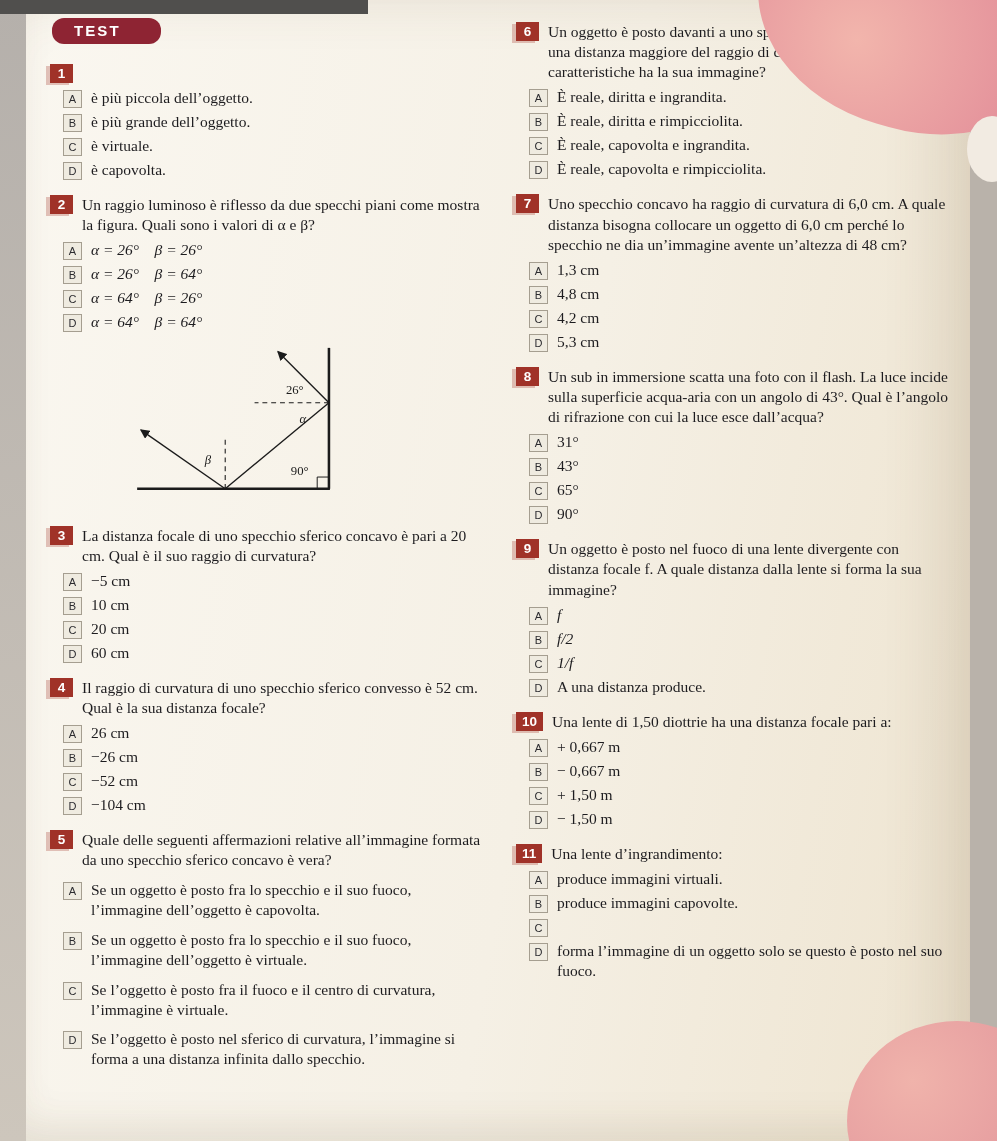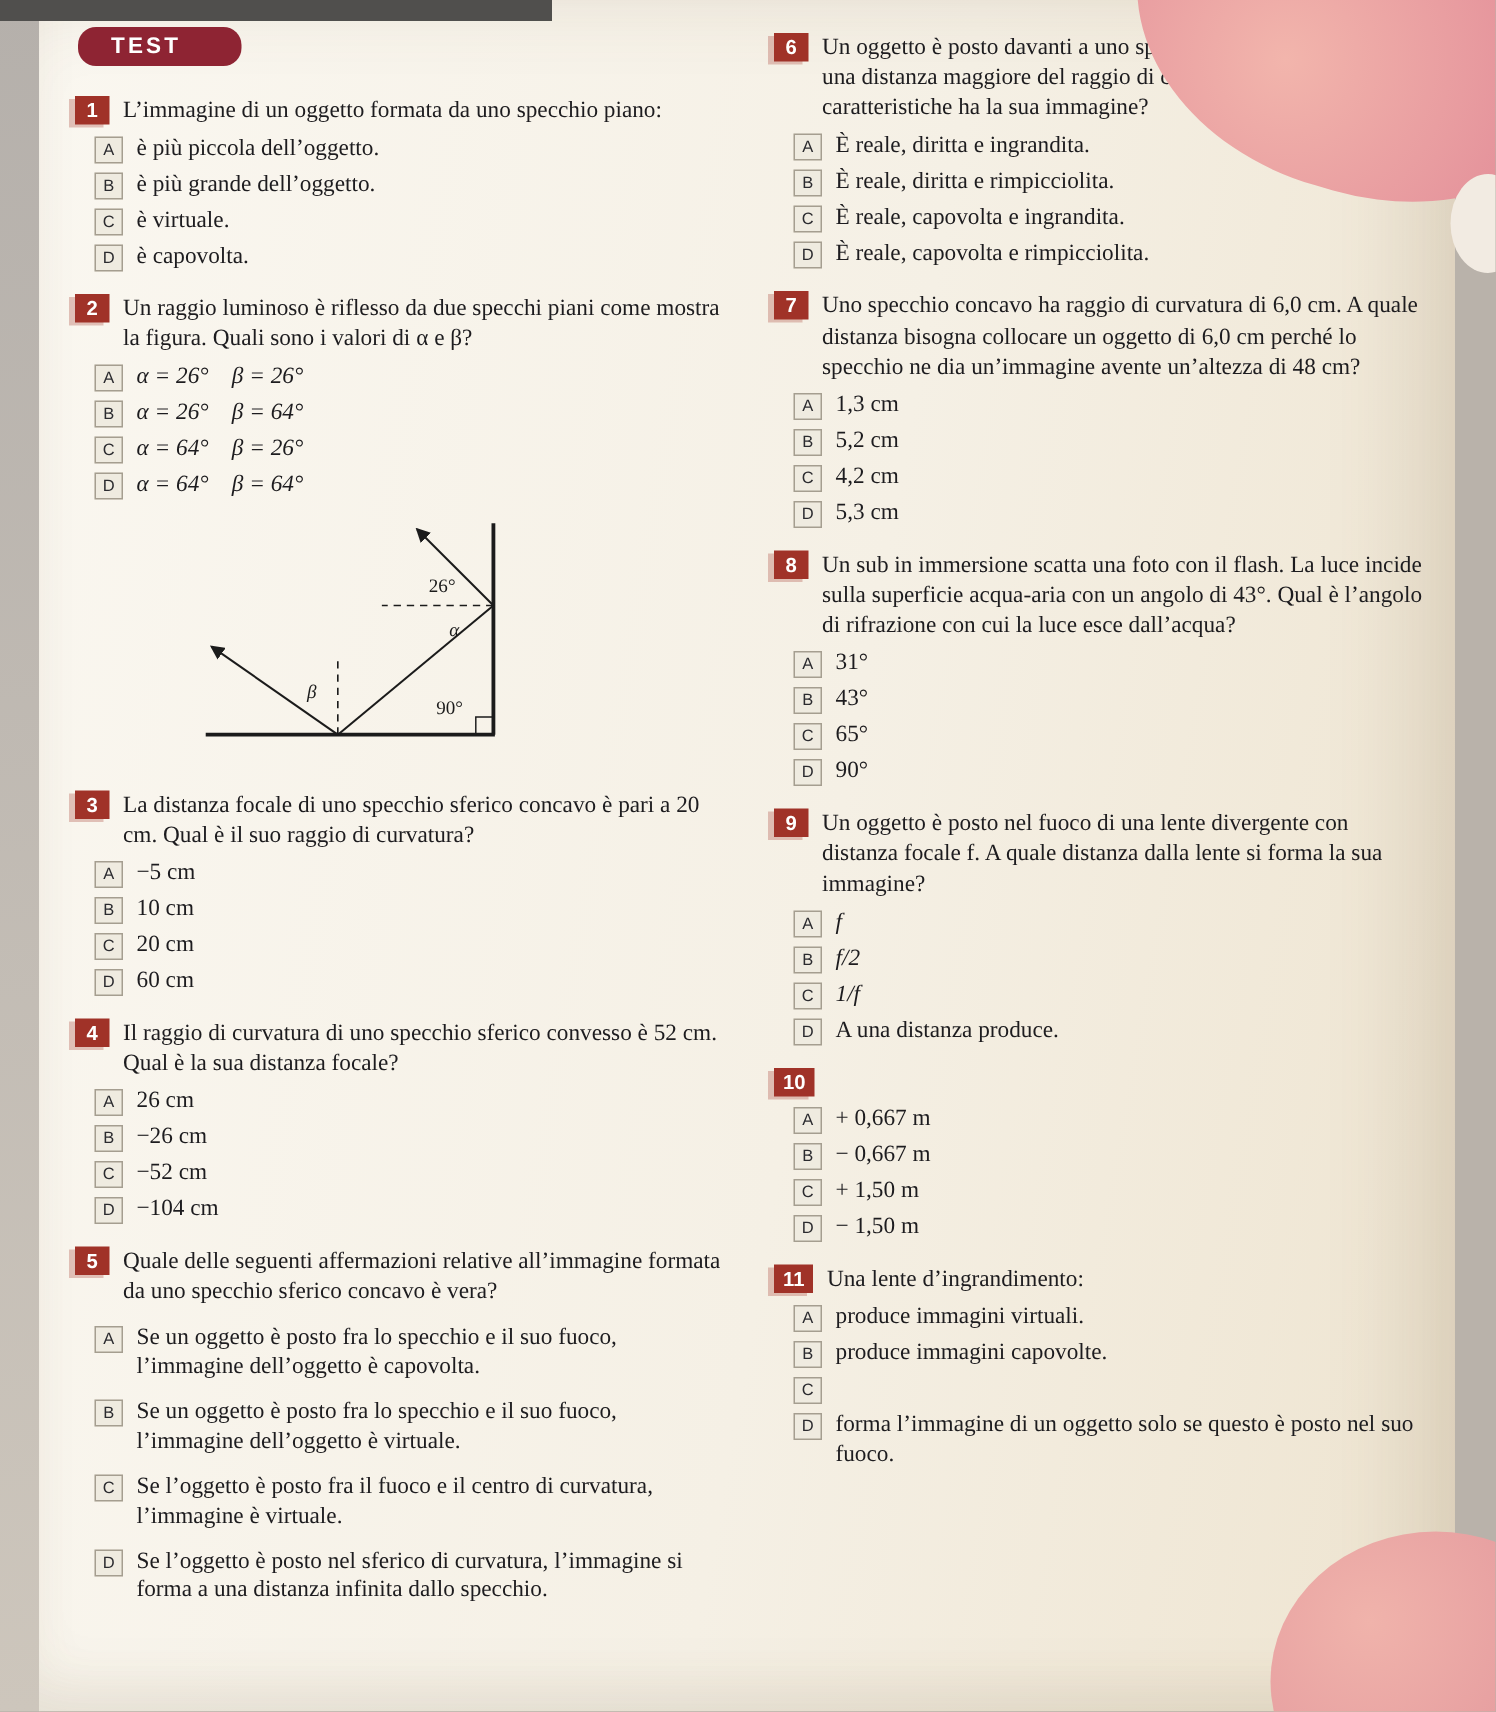--- a/index.html
+++ b/index.html
@@ -76,21 +76,20 @@
 
   <div class="columns">
 
     <div class="col col-left">
 
       <div class="test-tab">TEST</div>
 
       <section class="q">
         <div class="qh">
           <span class="qb">1</span>
-          <p class="qt">L’immagine di un oggetto formata da uno specchio piano:</p>
         </div>
         <ul class="opts">
           <li class="opt">
               <span class="ob">A</span>
               <span class="ot">è più piccola dell’oggetto.</span>
             </li>
           <li class="opt">
               <span class="ob">B</span>
               <span class="ot">è più grande dell’oggetto.</span>
             </li>
@@ -260,21 +259,21 @@
           <span class="qb">7</span>
           <p class="qt">Uno specchio concavo ha raggio di curvatura di 6,0 cm. A quale distanza bisogna collocare un oggetto di 6,0 cm perché lo specchio ne dia un’immagine avente un’altezza di 48 cm?</p>
         </div>
         <ul class="opts">
           <li class="opt">
               <span class="ob">A</span>
               <span class="ot">1,3 cm</span>
             </li>
           <li class="opt">
               <span class="ob">B</span>
-              <span class="ot">5,2 cm</span>
+              <span class="ot">4,8 cm</span>
             </li>
           <li class="opt">
               <span class="ob">C</span>
               <span class="ot">4,2 cm</span>
             </li>
           <li class="opt">
               <span class="ob">D</span>
               <span class="ot">5,3 cm</span>
             </li>
         </ul>
@@ -326,20 +325,21 @@
           <li class="opt">
               <span class="ob">D</span>
               <span class="ot">A una distanza produce.</span>
             </li>
         </ul>
       </section>
 
       <section class="q">
         <div class="qh">
           <span class="qb">10</span>
+          <p class="qt">Una lente di 1,50 diottrie ha una distanza focale pari a:</p>
         </div>
         <ul class="opts">
           <li class="opt">
               <span class="ob">A</span>
               <span class="ot">+ 0,667 m</span>
             </li>
           <li class="opt">
               <span class="ob">B</span>
               <span class="ot">− 0,667 m</span>
             </li>

